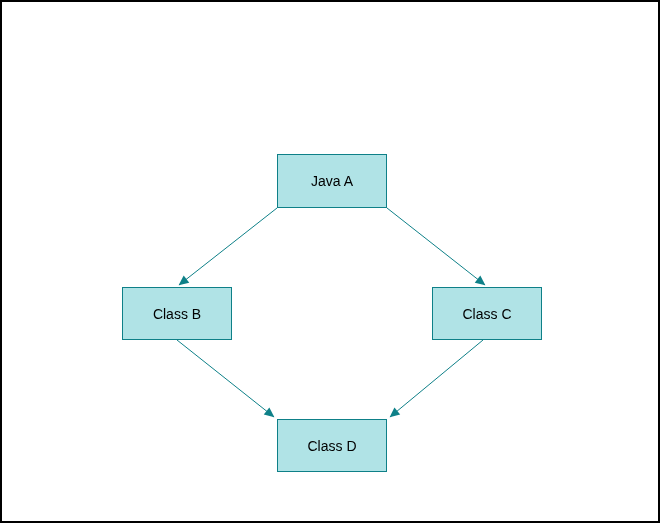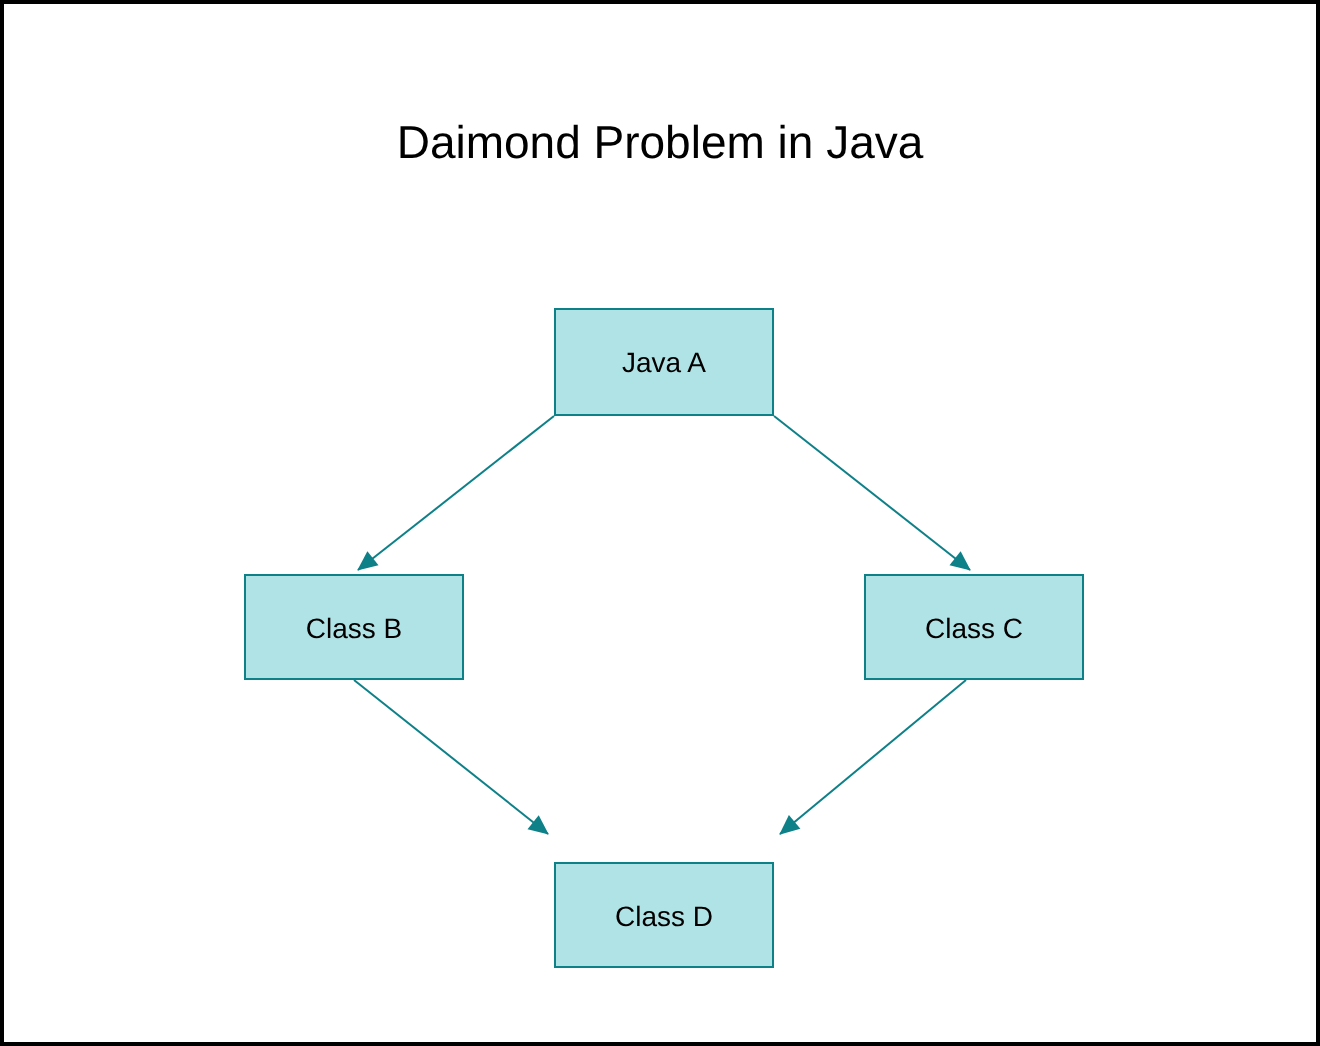--- a/index.html
+++ b/index.html
@@ -58,21 +58,20 @@
     font-size: 14px;
     color: var(--text-color);
     cursor: default;
   }
 </style>
 </head>
 <body>
 
 <div class="frame">
 
-  <div class="title">Daimond Problem in Java</div>
 
   <svg class="edge-layer" viewBox="0 0 656 519" xmlns="http://www.w3.org/2000/svg">
     <defs>
       <marker id="arrowhead" viewBox="0 0 12 12" refX="10.5" refY="6" markerWidth="12" markerHeight="12" orient="auto" markerUnits="userSpaceOnUse">
         <path d="M1,1.5 L11,6 L1,10.5 Z"></path>
       </marker>
     </defs>
 
   <line x1="275" y1="206" x2="177" y2="283" marker-end="url(#arrowhead)"></line>
       <line x1="385" y1="206" x2="483" y2="283" marker-end="url(#arrowhead)"></line>
@@ -82,17 +81,17 @@
 
   <div class="node" style="left: 275px; top: 152px; width: 110px; height: 54px;">
     <span>Java A</span>
   </div>
   <div class="node" style="left: 120px; top: 285px; width: 110px; height: 53px;">
     <span>Class B</span>
   </div>
   <div class="node" style="left: 430px; top: 285px; width: 110px; height: 53px;">
     <span>Class C</span>
   </div>
-  <div class="node" style="left: 275px; top: 417px; width: 110px; height: 53px; margin-top: 12px;">
+  <div class="node" style="left: 275px; top: 417px; width: 110px; height: 53px;">
     <span>Class D</span>
   </div>
 
 </div>
 
 </body></html>

